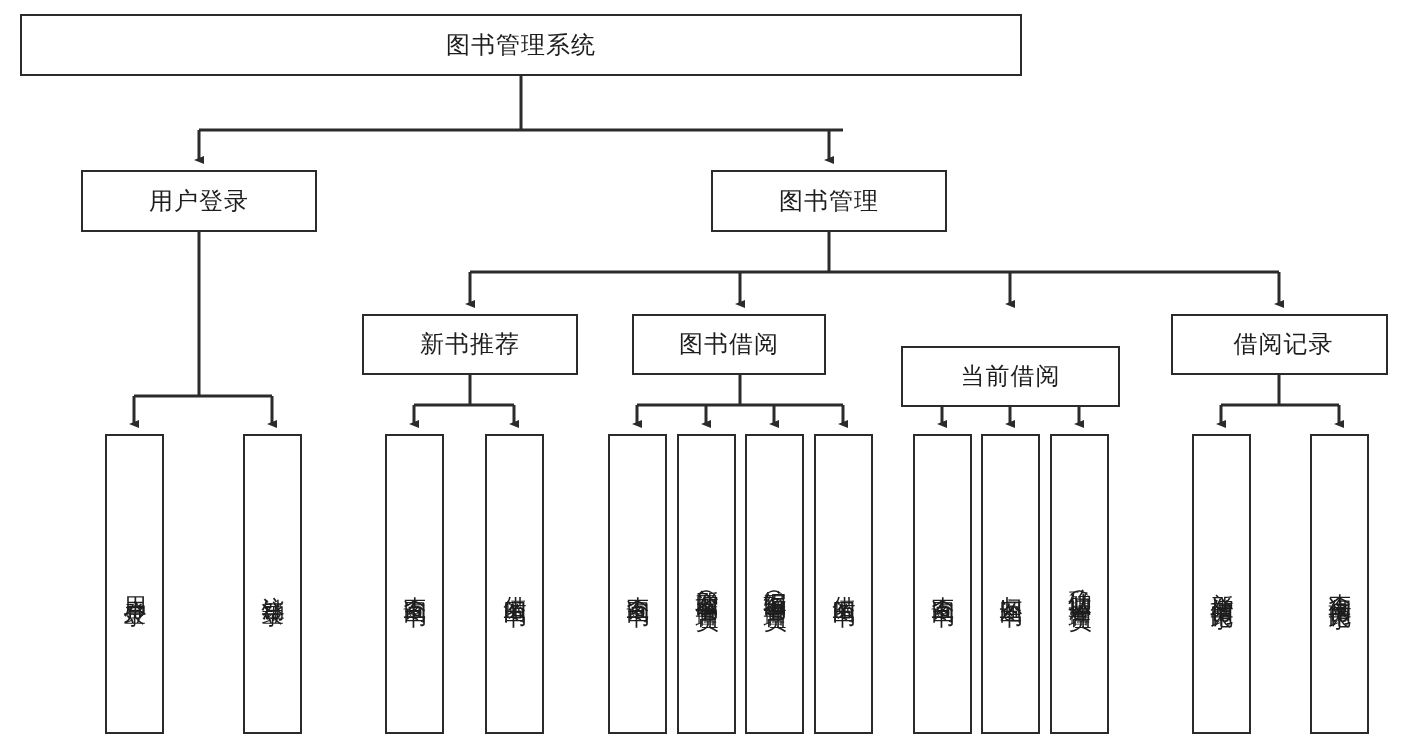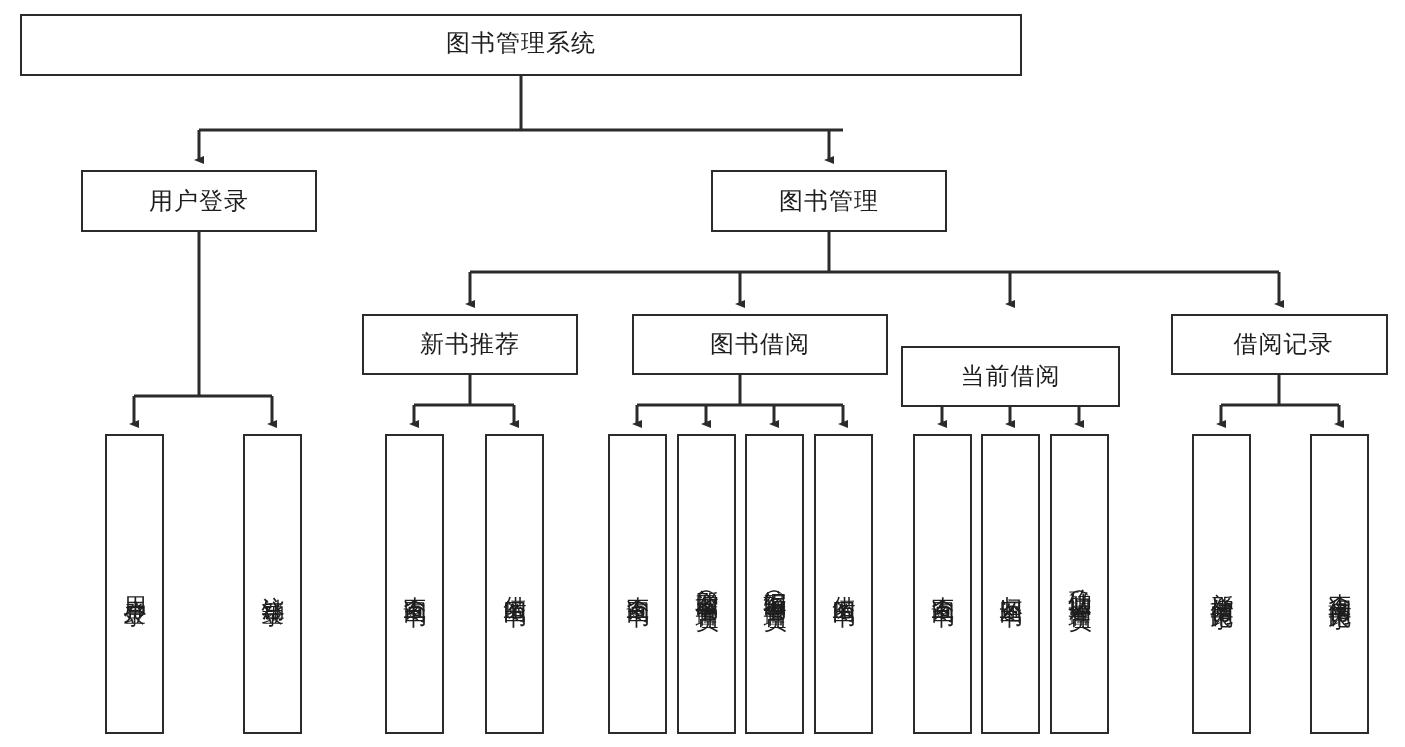--- a/index.html
+++ b/index.html
@@ -52,21 +52,21 @@
   }
   .node.vertical .node-label {
     writing-mode: vertical-rl;
     text-orientation: upright;
     font-size: 23px;
     line-height: 1.12;
     letter-spacing: 3px;
     white-space: nowrap;
     text-align: center;
   }
-  .node.root .node-label { font-size: 24px; font-family: Liberation Mono, monospace; }
+  .node.root .node-label { font-size: 24px; }
   .node.level2 .node-label { font-size: 24px; }
   .node.level3 .node-label { font-size: 24px; }
 
   #watermark {
     position: absolute;
     right: 8px;
     bottom: 6px;
     font-size: 17px;
     color: #b9b9b9;
     letter-spacing: 0.5px;
@@ -136,21 +136,21 @@
   <div class="node level2" style="left:81px; top:170px; width:236px; height:62px;">
     <span class="node-label">用户登录</span>
   </div>
   <div class="node level2" style="left:711px; top:170px; width:236px; height:62px;">
     <span class="node-label">图书管理</span>
   </div>
 
   <div class="node level3" style="left:362px; top:314px; width:216px; height:61px;justify-content:center;">
     <span class="node-label">新书推荐</span>
   </div>
-  <div class="node level3" style="left:632px; top:314px; width:256px; height:61px;">
+  <div class="node level3" style="left:632px; top:314px; width:194px; height:61px;">
     <span class="node-label">图书借阅</span>
   </div>
   <div class="node level3" style="left:901px; top:314px; width:219px; height:61px;margin-top:32px;">
     <span class="node-label">当前借阅</span>
   </div>
   <div class="node level3" style="left:1171px; top:314px; width:217px; height:61px;padding-left:8px;">
     <span class="node-label">借阅记录</span>
   </div>
 
   <div class="node vertical" style="left:105px; top:434px; width:59px; height:300px;">

